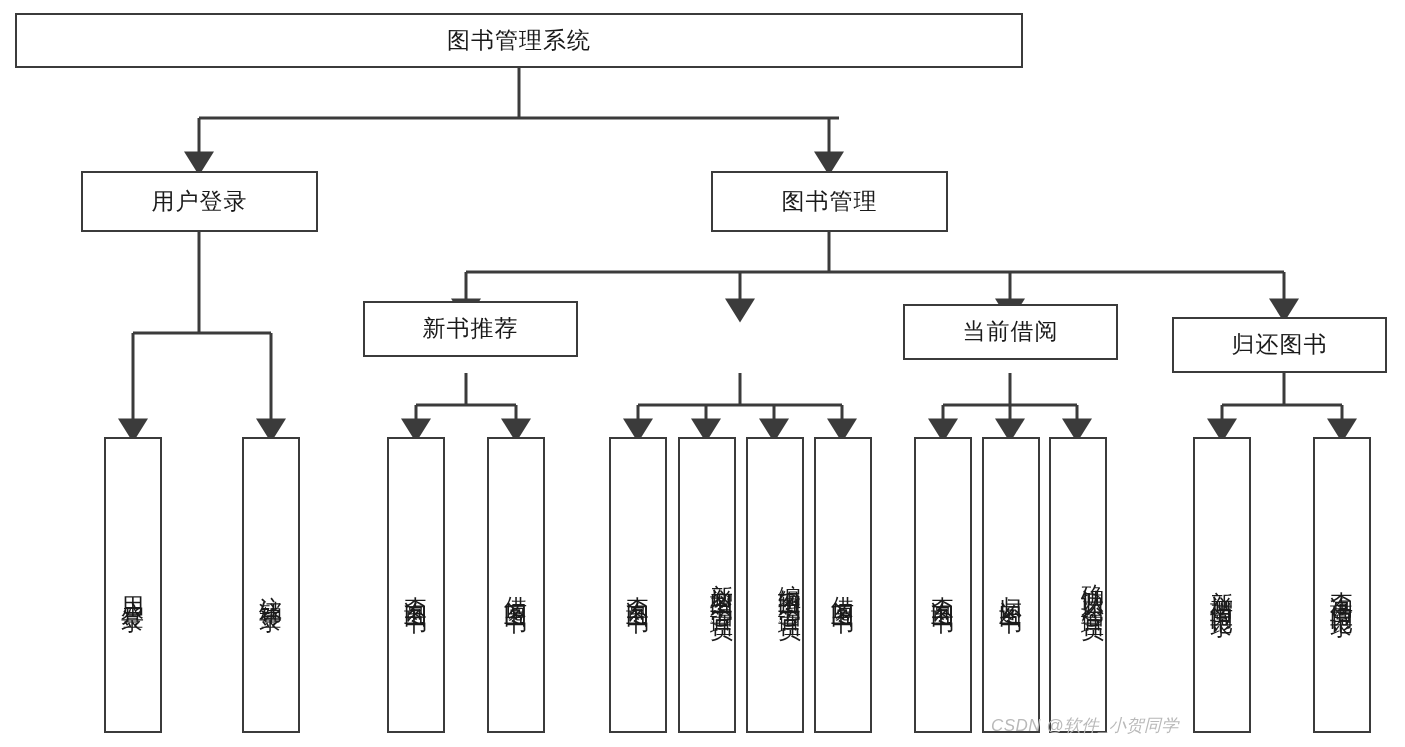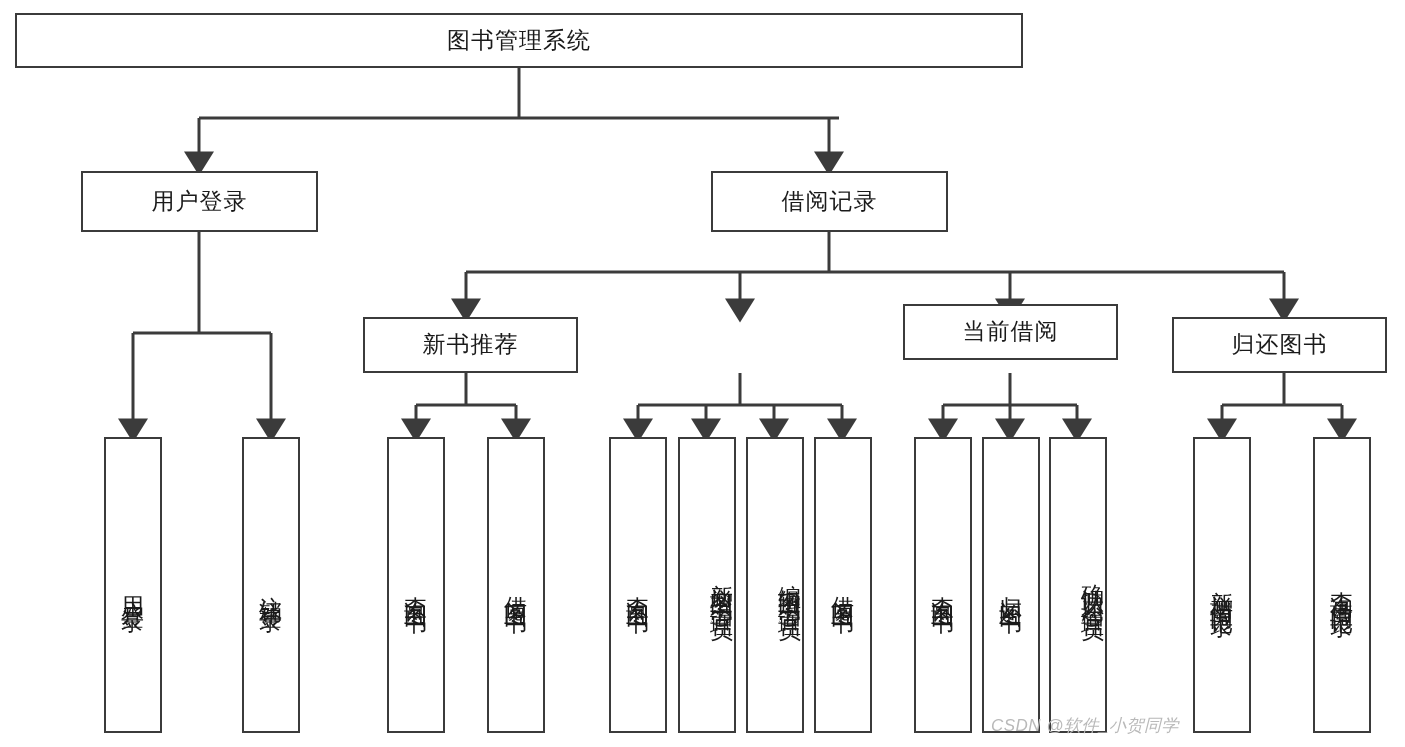--- a/index.html
+++ b/index.html
@@ -122,24 +122,24 @@
   </svg>
 
   <div class="node horizontal" style="left:15px; top:13px; width:1008px; height:55px;">
     <span>图书管理系统</span>
   </div>
 
   <div class="node horizontal" style="left:81px; top:171px; width:237px; height:61px;">
     <span>用户登录</span>
   </div>
   <div class="node horizontal" style="left:711px; top:171px; width:237px; height:61px;">
-    <span>借阅记录</span>
+    <span>图书管理</span>
   </div>
 
-  <div class="node horizontal" style="left:363px; top:317px; width:215px; height:56px;">
+  <div class="node horizontal" style="left:363px; top:301px; width:215px; height:56px;">
     <span>新书推荐</span>
   </div>
   <div class="node horizontal" style="left:903px; top:304px; width:215px; height:56px;">
     <span>当前借阅</span>
   </div>
   <div class="node horizontal" style="left:1172px; top:317px; width:215px; height:56px;">
     <span>归还图书</span>
   </div>
 
   <div class="node vertical centered" style="left:104px; top:437px; width:58px; height:296px;">

